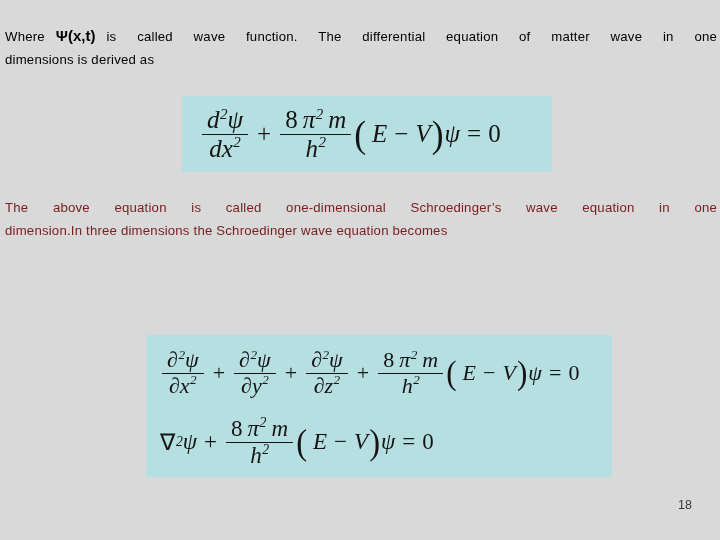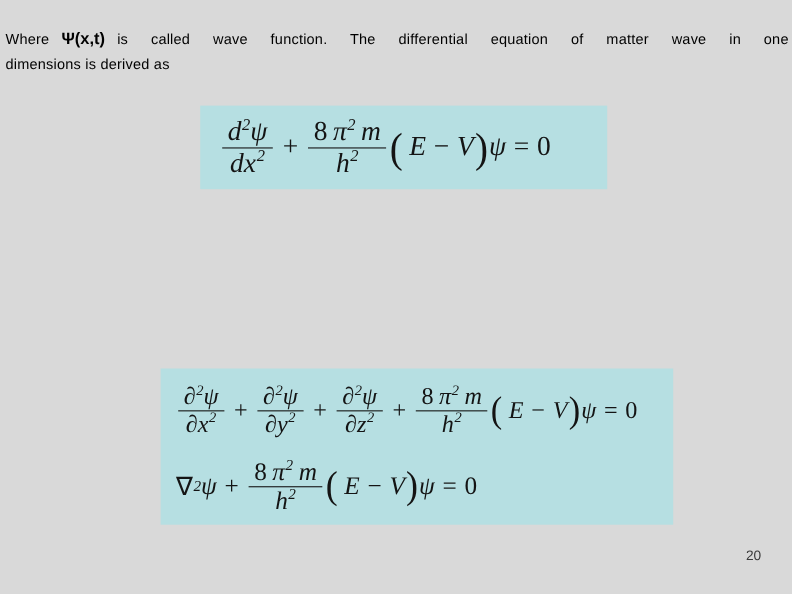--- a/index.html
+++ b/index.html
@@ -193,20 +193,24 @@
       <span>E</span>
       <span class="op">−</span>
       <span>V</span>
       <span class="paren">)</span>
       <span>ψ</span>
       <span class="op">=</span>
       <span class="upr">0</span>
     </div>
   </div>
 
+  <div class="para" id="para-mid">
+    <span class="justline">The above equation is called one-dimensional Schroedinger’s wave equation in one</span>
+    <span class="line lastline">dimension.In three dimensions the Schroedinger wave equation becomes</span>
+  </div>
 
   <div class="eqbox" id="eqbox-3d">
 
     <div class="eqline eqline-a">
 
       <span class="frac">
         <span class="num"><span class="nabla">∂</span><sup class="exp">2</sup><span>ψ</span></span>
         <span class="den"><span class="nabla">∂</span><span>x</span><sup class="exp">2</sup></span>
       </span>
 
@@ -259,15 +263,15 @@
       <span>E</span>
       <span class="op">−</span>
       <span>V</span>
       <span class="paren">)</span>
       <span>ψ</span>
       <span class="op">=</span>
       <span class="upr">0</span>
     </div>
   </div>
 
-  <div id="page-number">20</div>
+  <div id="page-number">18</div>
 
 </div>
 
 </body></html>

